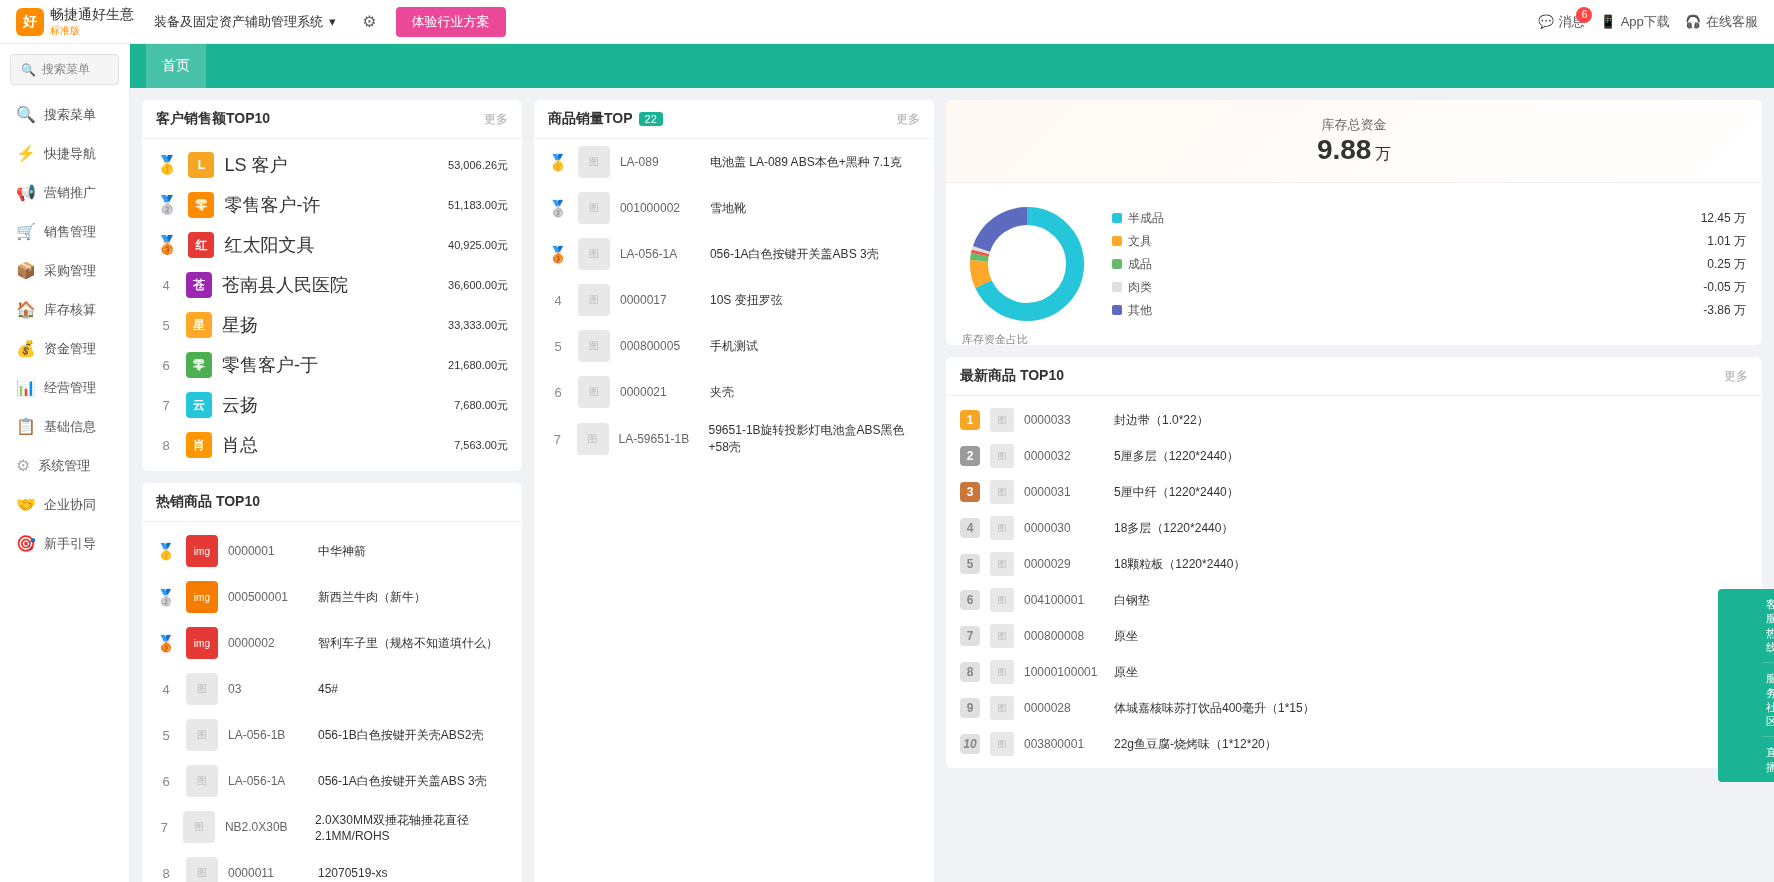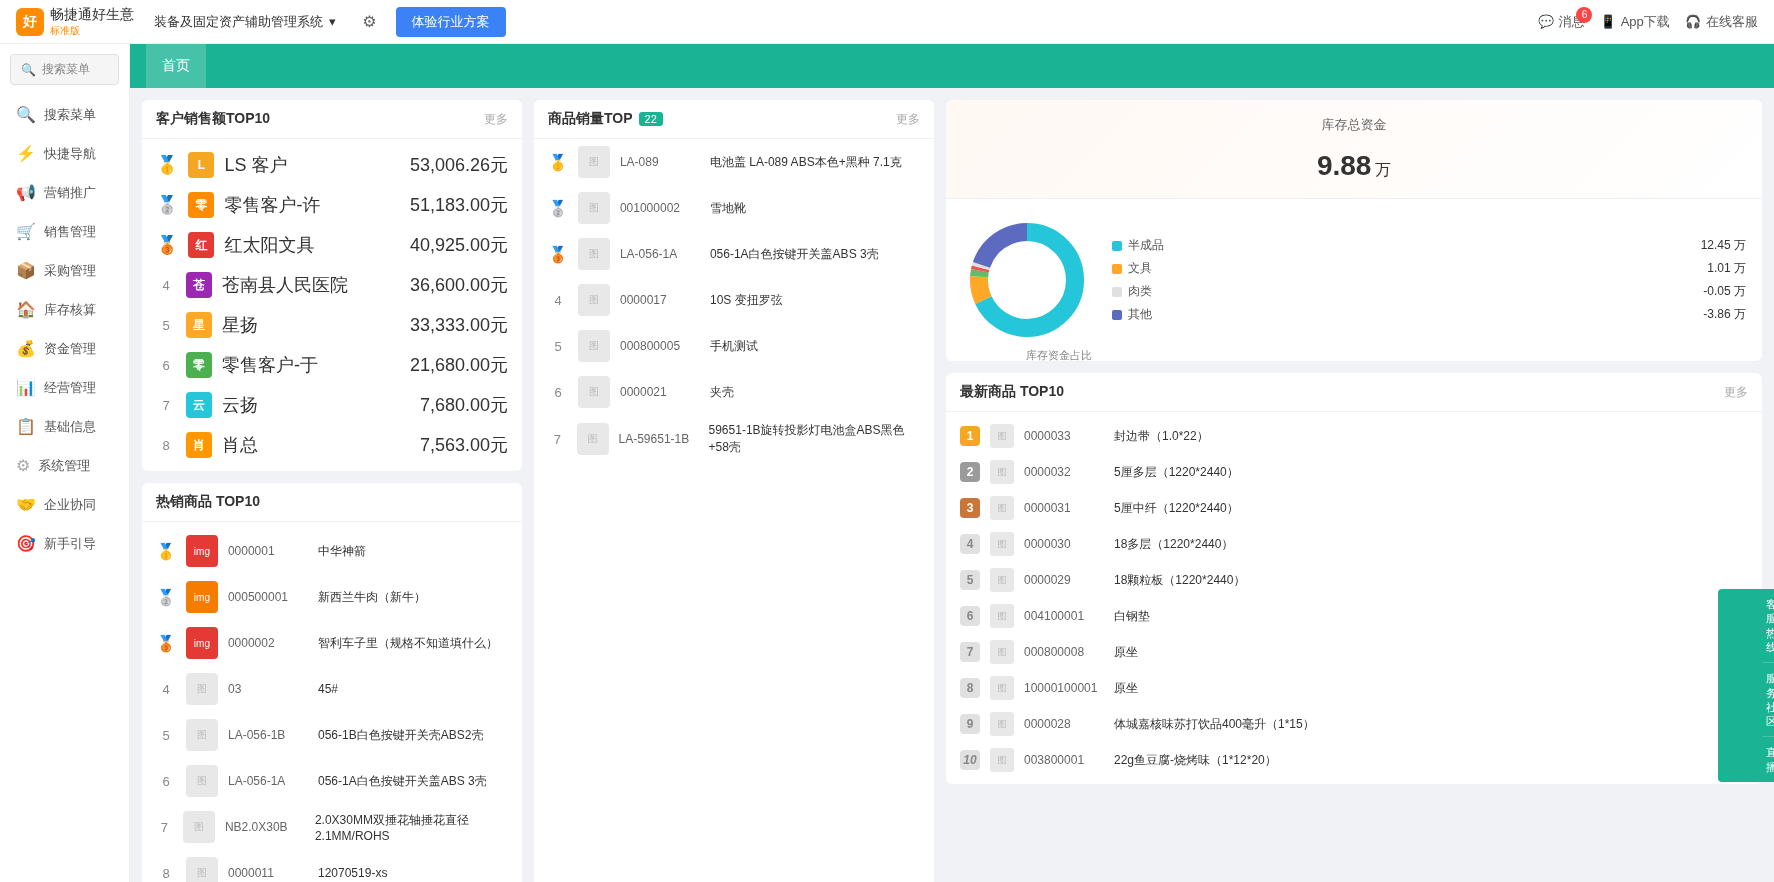--- a/index.html
+++ b/index.html
@@ -47,21 +47,21 @@
       cursor: pointer;
       padding: 4px 8px;
       border-radius: 4px;
     }
     .settings-icon-btn {
       width: 28px; height: 28px;
       display: flex; align-items: center; justify-content: center;
       cursor: pointer; color: #666; font-size: 16px;
     }
     .trial-btn {
-      background: #3b82f6;
+      background: #ec4899;
       color: #fff;
       border: none;
       padding: 6px 16px;
       border-radius: 4px;
       cursor: pointer;
       font-size: 13px;
     }
     .header-right {
       display: flex;
       align-items: center;
@@ -209,21 +209,21 @@
       gap: 10px;
     }
     .rank-badge {
       width: 26px; height: 26px;
       border-radius: 4px;
       display: flex; align-items: center; justify-content: center;
       font-size: 12px; font-weight: bold; color: #fff;
       flex-shrink: 0;
     }
     .rank-name { flex: 1; color: #333; font-size: 18px; }
-    .rank-amount { color: #333; font-size: 18px; font-weight: 500; }
+    .rank-amount { color: #333; font-size: 11px; font-weight: 500; }
 
     
     .product-list { padding: 6px 0; }
     .product-item {
       display: flex;
       align-items: center;
       padding: 7px 14px;
       gap: 10px;
     }
     .product-thumb {
@@ -238,40 +238,40 @@
     .product-code { color: #666; font-size: 12px; min-width: 80px; }
     .product-name { color: #333; font-size: 12px; }
 
     
     .inventory-summary {
       background: linear-gradient(135deg, #fff8f3, #fff);
       padding: 16px;
       text-align: center;
       border-bottom: 1px solid #f0f0f0;
     }
-    .inventory-label { font-size: 13px; color: #666; margin-bottom: 16px; }
+    .inventory-label { font-size: 13px; color: #666; margin-bottom: 0; }
     .inventory-value { font-size: 28px; font-weight: bold; color: #333; }
     .inventory-unit { font-size: 16px; color: #333; }
 
     
     .chart-area {
       display: flex;
       align-items: center;
       padding: 16px;
       gap: 20px;
     }
     .donut-wrap {
       position: relative;
       width: 130px; height: 130px;
       flex-shrink: 0;
     }
     .donut-label-center {
       position: absolute;
       bottom: -18px; left: 0; right: 0;
-      text-align: right;
+      text-align: left;
       font-size: 11px;
       color: #888;
     }
     .legend-list { flex: 1; }
     .legend-item {
       display: flex;
       align-items: center;
       gap: 6px;
       padding: 3px 0;
       font-size: 12px;
@@ -672,20 +672,25 @@
                 <span class="legend-dot" style="background:#26c6da"></span>
                 <span class="legend-name">半成品</span>
                 <span class="legend-val">12.45 万</span>
               </div>
               <div class="legend-item">
                 <span class="legend-dot" style="background:#ffa726"></span>
                 <span class="legend-name">文具</span>
                 <span class="legend-val">1.01 万</span>
               </div>
               <div class="legend-item">
+                <span class="legend-dot" style="background:#66bb6a"></span>
+                <span class="legend-name">成品</span>
+                <span class="legend-val">0.25 万</span>
+              </div>
+              <div class="legend-item">
                 <span class="legend-dot" style="background:#e0e0e0"></span>
                 <span class="legend-name">肉类</span>
                 <span class="legend-val">-0.05 万</span>
               </div>
               <div class="legend-item">
                 <span class="legend-dot" style="background:#5c6bc0"></span>
                 <span class="legend-name">其他</span>
                 <span class="legend-val">-3.86 万</span>
               </div>
             </div>

